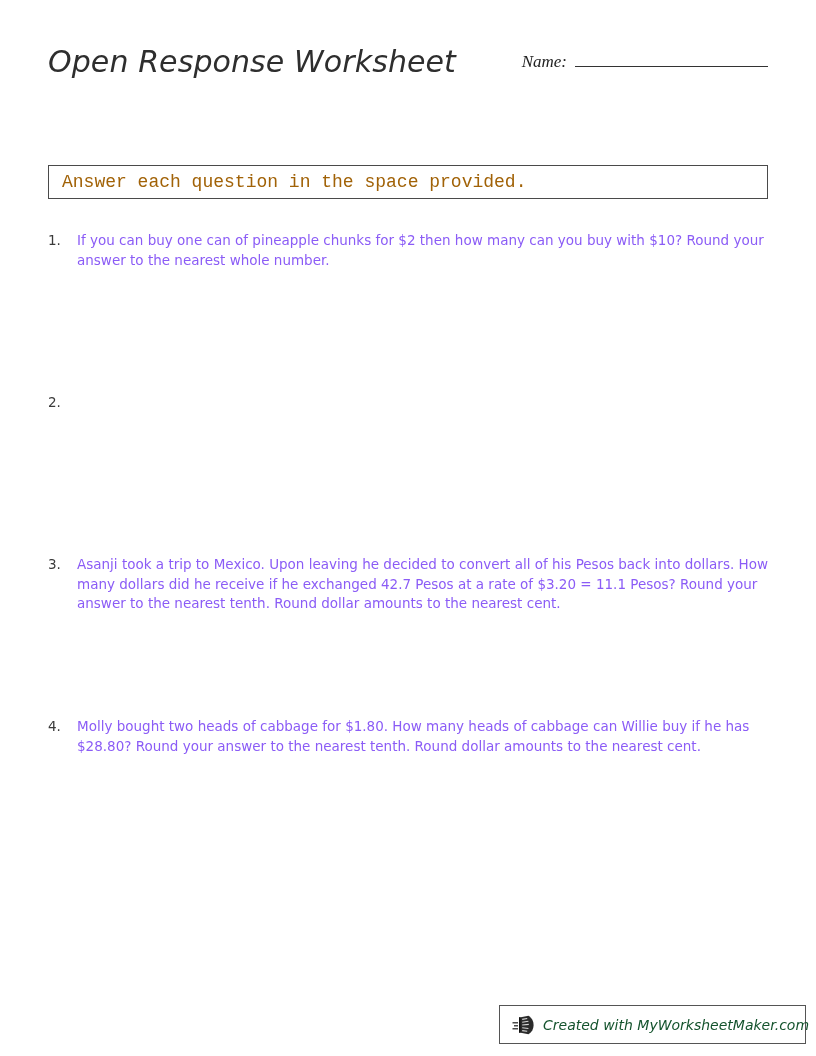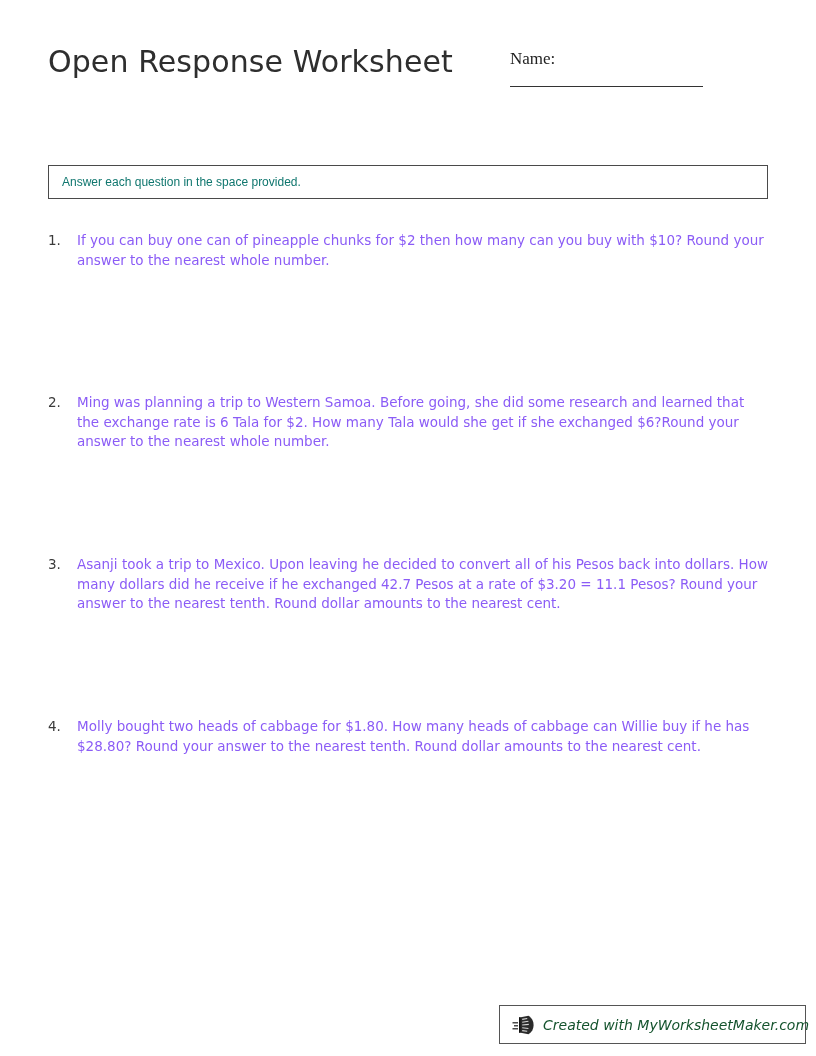--- a/index.html
+++ b/index.html
@@ -23,20 +23,21 @@
     background: #ffffff;
   }
 
   
   .header {
     position: absolute;
     left: 48px;
     top: 44px;
     right: 48px;
     height: 80px;
+    font-style: italic;
   }
 
   .worksheet-title {
     position: absolute;
     left: 0;
     top: 0;
     font-family: "DejaVu Sans", sans-serif;
     font-size: 30px;
     font-weight: 400;
     color: #2e2e2e;
@@ -50,21 +51,20 @@
     right: 0;
     top: 5px;
     width: 258px;
   }
 
   .field-row {
     display: flex;
     align-items: baseline;
     justify-content: flex-end;
     height: 38px;
-    flex-direction: column;
   }
 
   .field-label {
     font-family: "Liberation Serif", serif;
     font-size: 17px;
     color: #222222;
     padding-right: 8px;
     white-space: nowrap;
   }
 
@@ -81,23 +81,23 @@
     top: 165px;
     width: 720px;
     height: 34px;
     border: 1.2px solid #4a4a4a;
     box-sizing: border-box;
     display: flex;
     align-items: center;
   }
 
   .instruction-text {
-    font-family: Liberation Sans, sans-serif;
-    font-size: 12px;
-    color: #0f766e;
+    font-family: Liberation Mono, monospace;
+    font-size: 18px;
+    color: #a16207;
     padding-left: 13px;
     line-height: 18px;
   }
 
   
   .questions {
     position: absolute;
     left: 48px;
     top: 231px;
     width: 722px;
@@ -186,21 +186,20 @@
 
   <div class="questions">
 
     <div class="question">
       <div class="q-number">1.</div>
       <div class="q-text">If you can buy one can of pineapple chunks for $2 then how many can you buy with $10? Round your answer to the nearest whole number.</div>
     </div>
 
     <div class="question">
       <div class="q-number">2.</div>
-      <div class="q-text">Ming was planning a trip to Western Samoa. Before going, she did some research and learned that the exchange rate is 6 Tala for $2. How many Tala would she get if she exchanged $6?Round your answer to the nearest whole number.</div>
     </div>
 
     <div class="question">
       <div class="q-number">3.</div>
       <div class="q-text">Asanji took a trip to Mexico. Upon leaving he decided to convert all of his Pesos back into dollars. How many dollars did he receive if he exchanged 42.7 Pesos at a rate of $3.20 = 11.1 Pesos? Round your answer to the nearest tenth. Round dollar amounts to the nearest cent.</div>
     </div>
 
     <div class="question">
       <div class="q-number">4.</div>
       <div class="q-text">Molly bought two heads of cabbage for $1.80. How many heads of cabbage can Willie buy if he has $28.80? Round your answer to the nearest tenth. Round dollar amounts to the nearest cent.</div>

